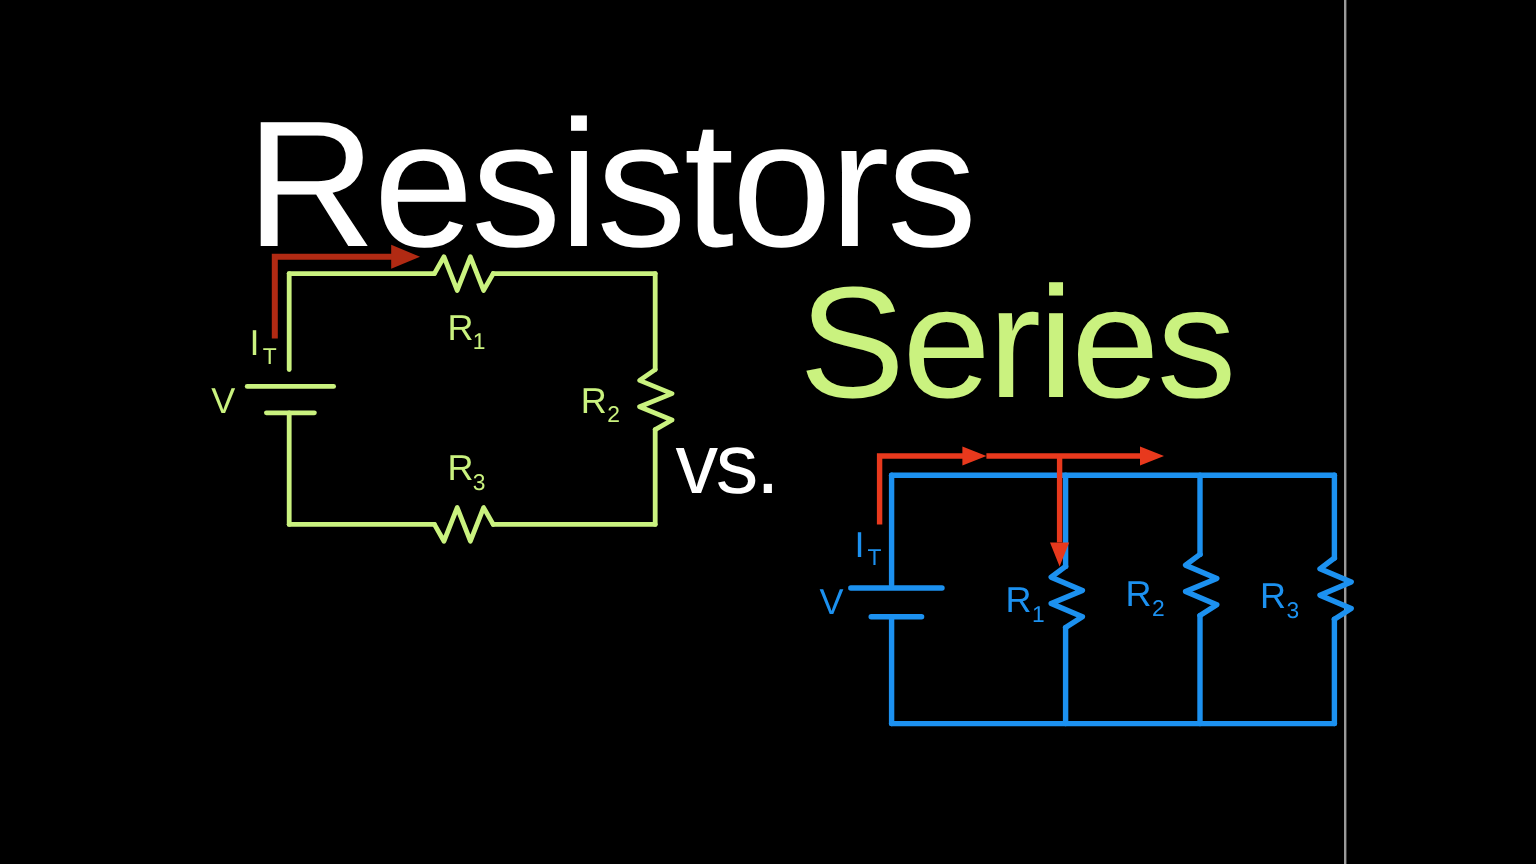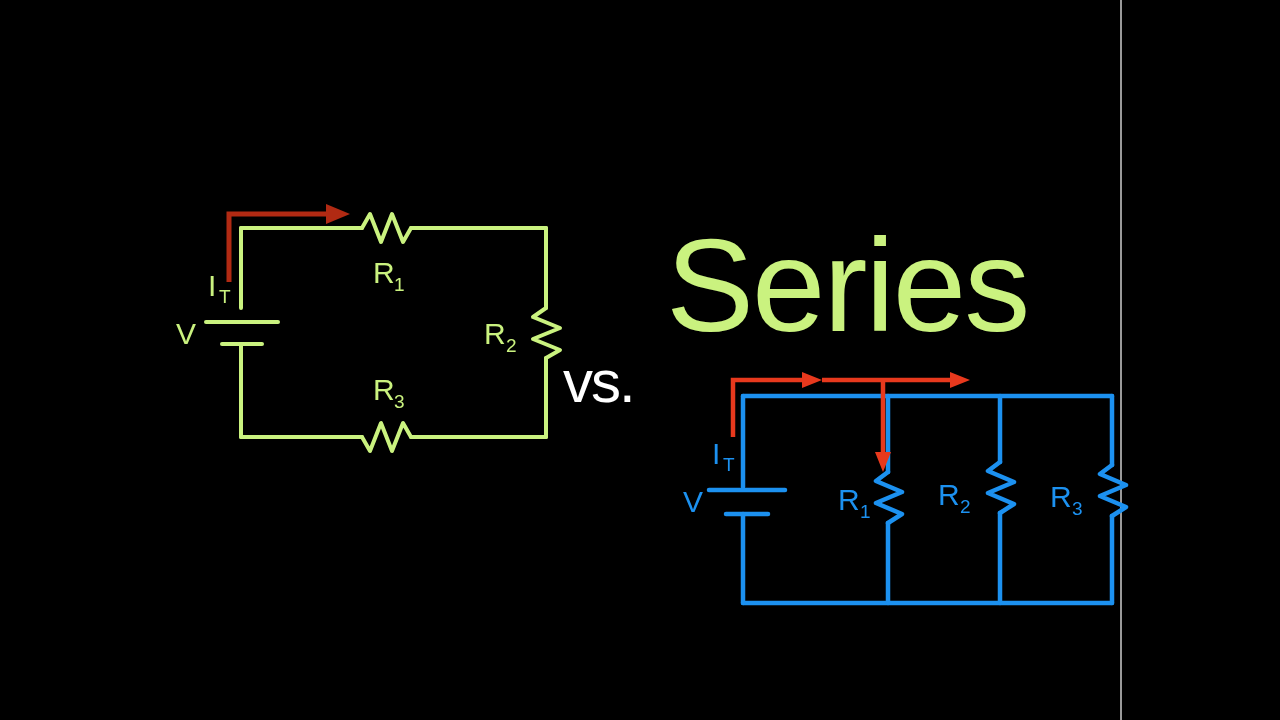--- a/index.html
+++ b/index.html
@@ -46,21 +46,21 @@
     left: 650px;
     top: 220px;
     font-size: 132px;
     color: #caf27f;
     z-index: 40;
     margin-left: 16px;
   }
   #title-vs {
     left: 563px;
     top: 352px;
-    font-size: 60px;
+    font-size: 71px;
     color: #ffffff;
     z-index: 40;
   }
   #title-parallel {
     left: 200px;
     top: 440px;
     font-size: 132px;
     color: #1c91f0;
     z-index: 40;
   }
@@ -137,20 +137,21 @@
     <text class="lbl lbl-green" x="373" y="283" font-size="32">R</text>
     <text class="lbl-sub lbl-green" x="394" y="291">1</text>
 
     <text class="lbl lbl-green" x="484" y="344" font-size="32">R</text>
     <text class="lbl-sub lbl-green" x="506" y="352">2</text>
 
     <text class="lbl lbl-green" x="373" y="400" font-size="32">R</text>
     <text class="lbl-sub lbl-green" x="394" y="408">3</text>
   </svg>
 
+  <div class="word" id="title-resistors">Resistors</div>
 
   <div class="word" id="title-series">Series</div>
 
   <div class="word" id="title-vs">vs.</div>
 
 
   <svg class="circuit-svg" id="parallel-circuit-layer" viewBox="0 0 1280 720">
 
     <g stroke="#1c91f0" stroke-width="4.5" fill="none" stroke-linecap="round" stroke-linejoin="round">
 

